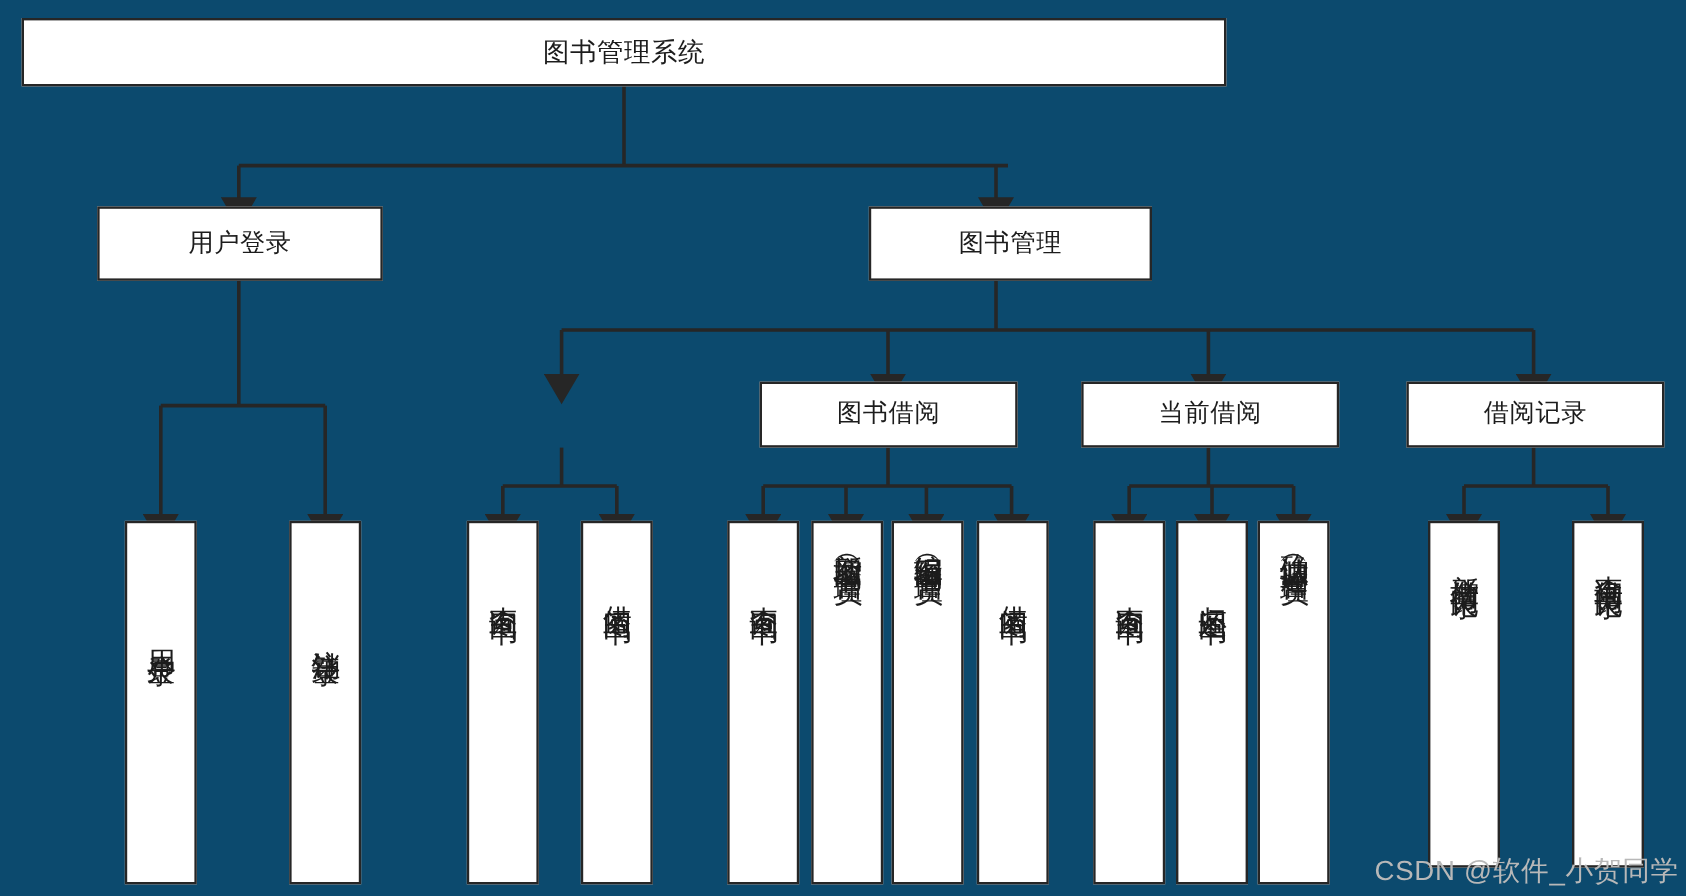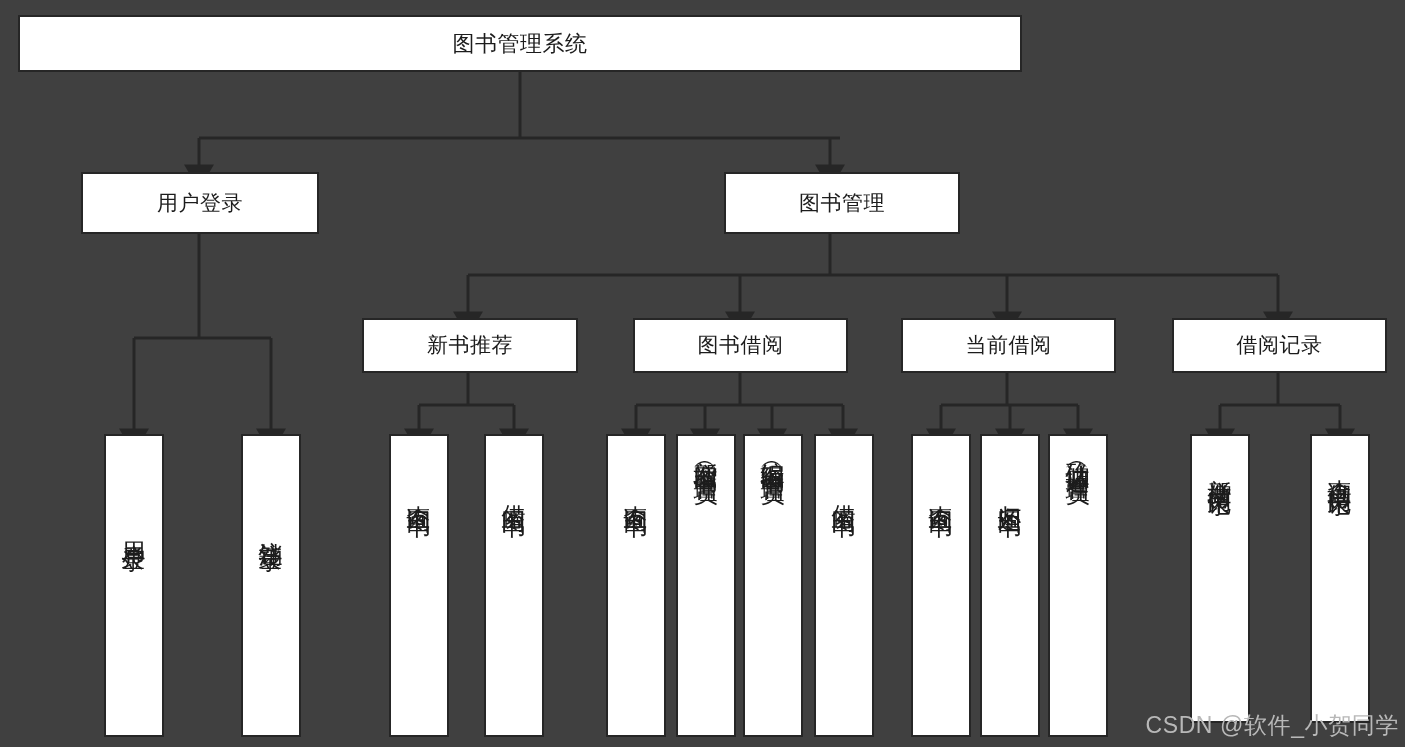--- a/index.html
+++ b/index.html
@@ -5,21 +5,21 @@
 <style>
   html,body{margin:0;padding:0;background:#ffffff;}
   body{
     font-family:"Liberation Sans","DejaVu Sans",sans-serif;
     color:#1a1a1a;
   }
   #diagram-canvas{
     position:relative;
     width:1405px;
     height:747px;
-    background:#404040;
+    background:#0c4a6e;
     overflow:hidden;
   }
   #edges-layer{
     position:absolute;
     left:0; top:0;
     width:1405px;
     height:747px;
     pointer-events:none;
   }
   .node{
@@ -134,23 +134,20 @@
     <span class="label">图书管理系统</span>
   </div>
 
   <div class="node horiz" style="left:81px;top:172px;width:238px;height:62px;">
     <span class="label">用户登录</span>
   </div>
   <div class="node horiz" style="left:712px;top:172px;width:236px;height:62px;margin-left:12px;">
     <span class="label">图书管理</span>
   </div>
 
-  <div class="node horiz" style="left:362px;top:318px;width:216px;height:55px;">
-    <span class="label">新书推荐</span>
-  </div>
   <div class="node horiz" style="left:901px;top:318px;width:215px;height:55px;">
     <span class="label">当前借阅</span>
   </div>
   <div class="node horiz" style="left:633px;top:318px;width:215px;height:55px;">
     <span class="label">图书借阅</span>
   </div>
   <div class="node horiz" style="left:1172px;top:318px;width:215px;height:55px;">
     <span class="label">借阅记录</span>
   </div>
 

